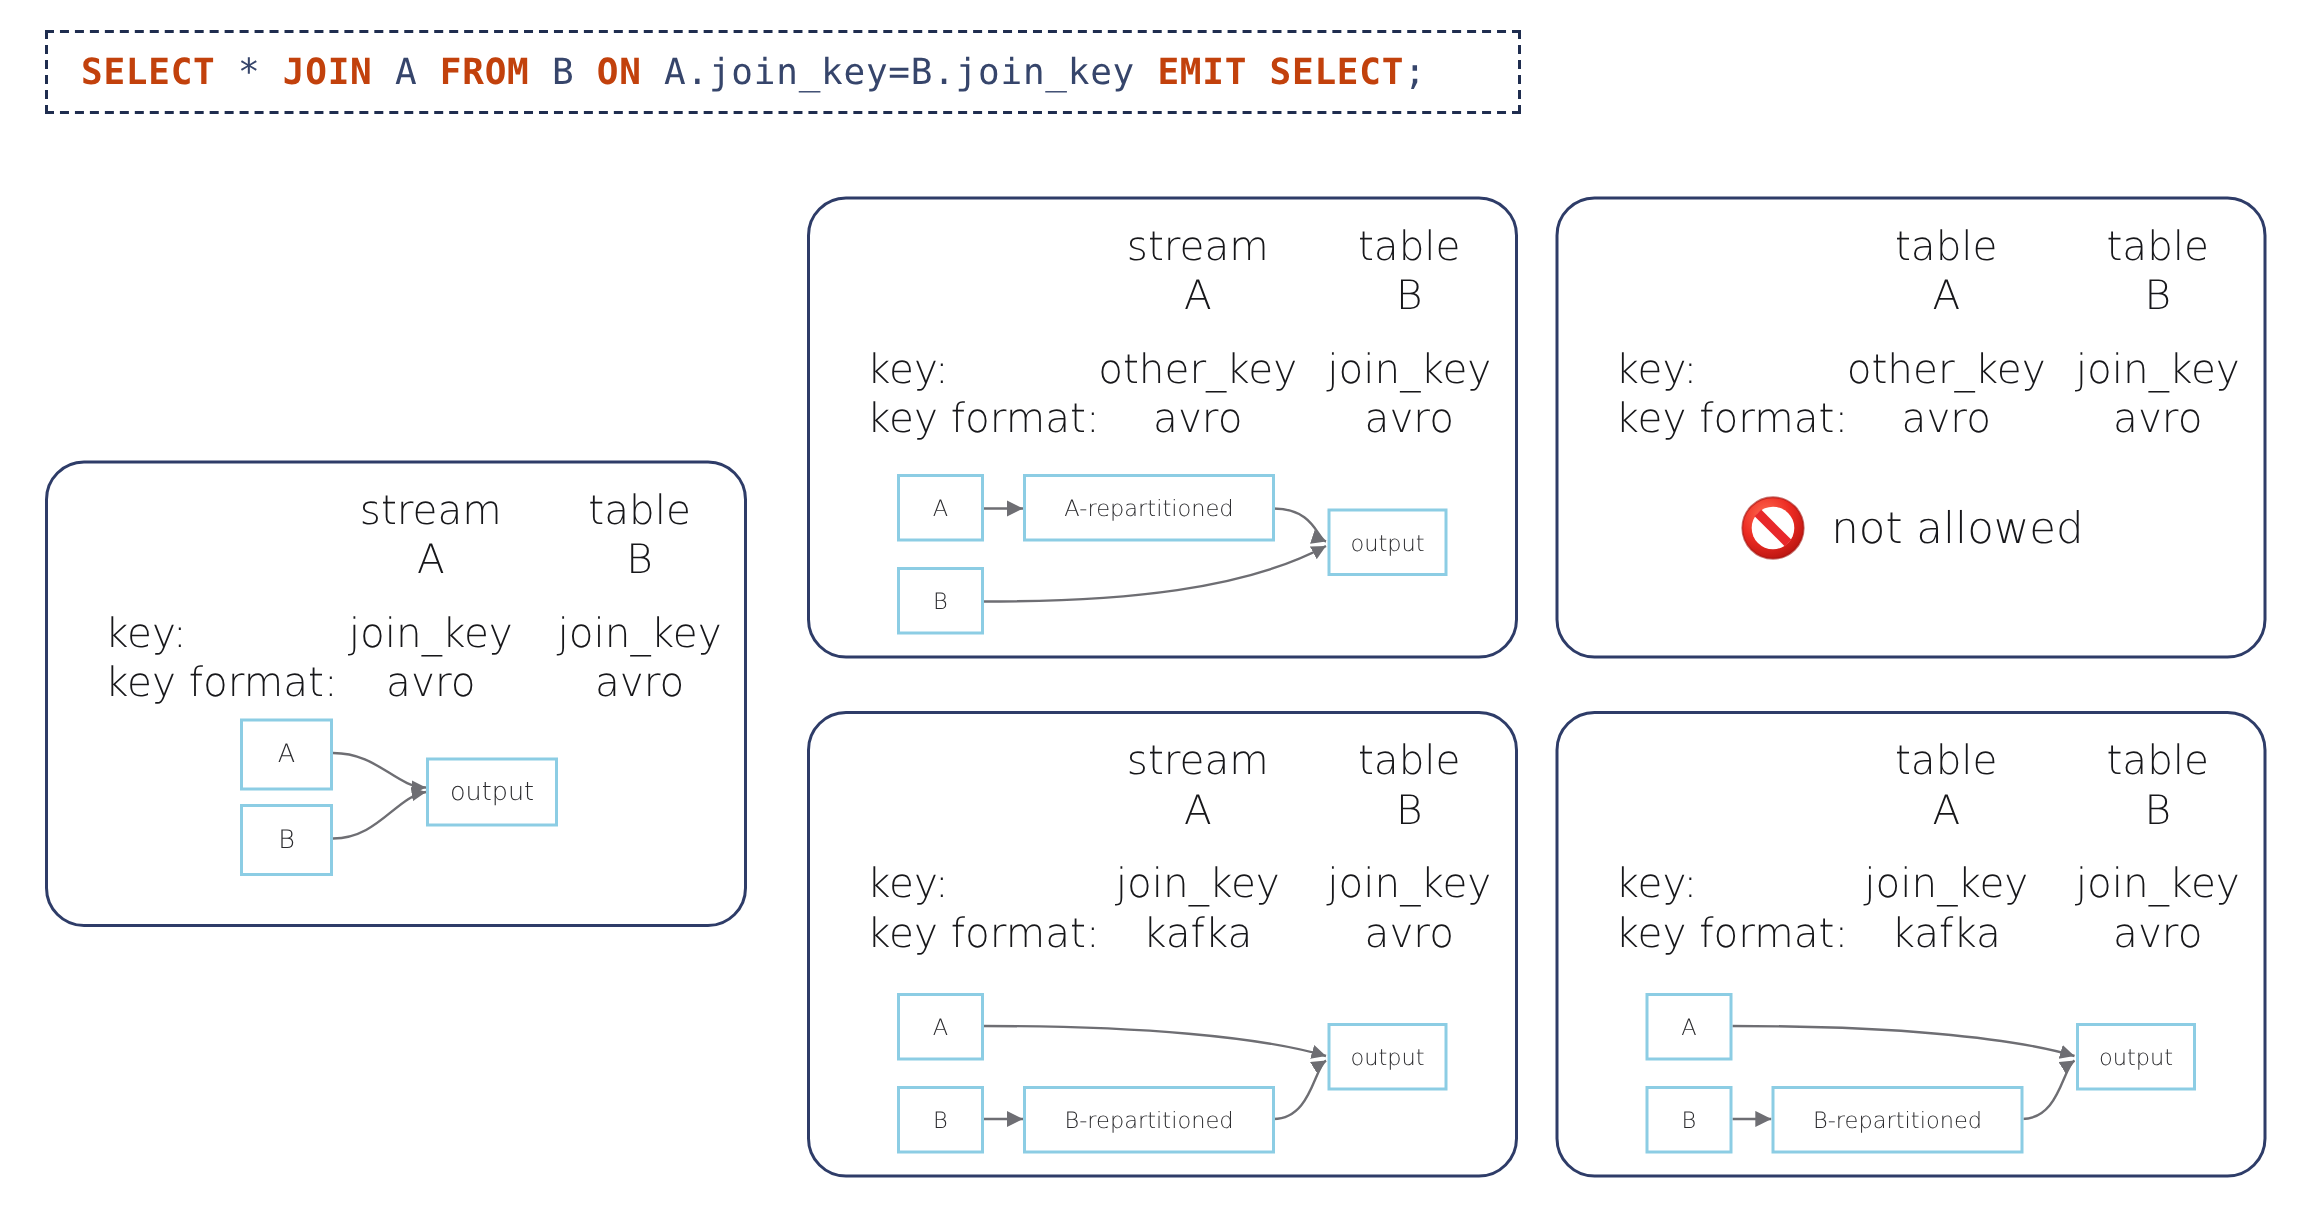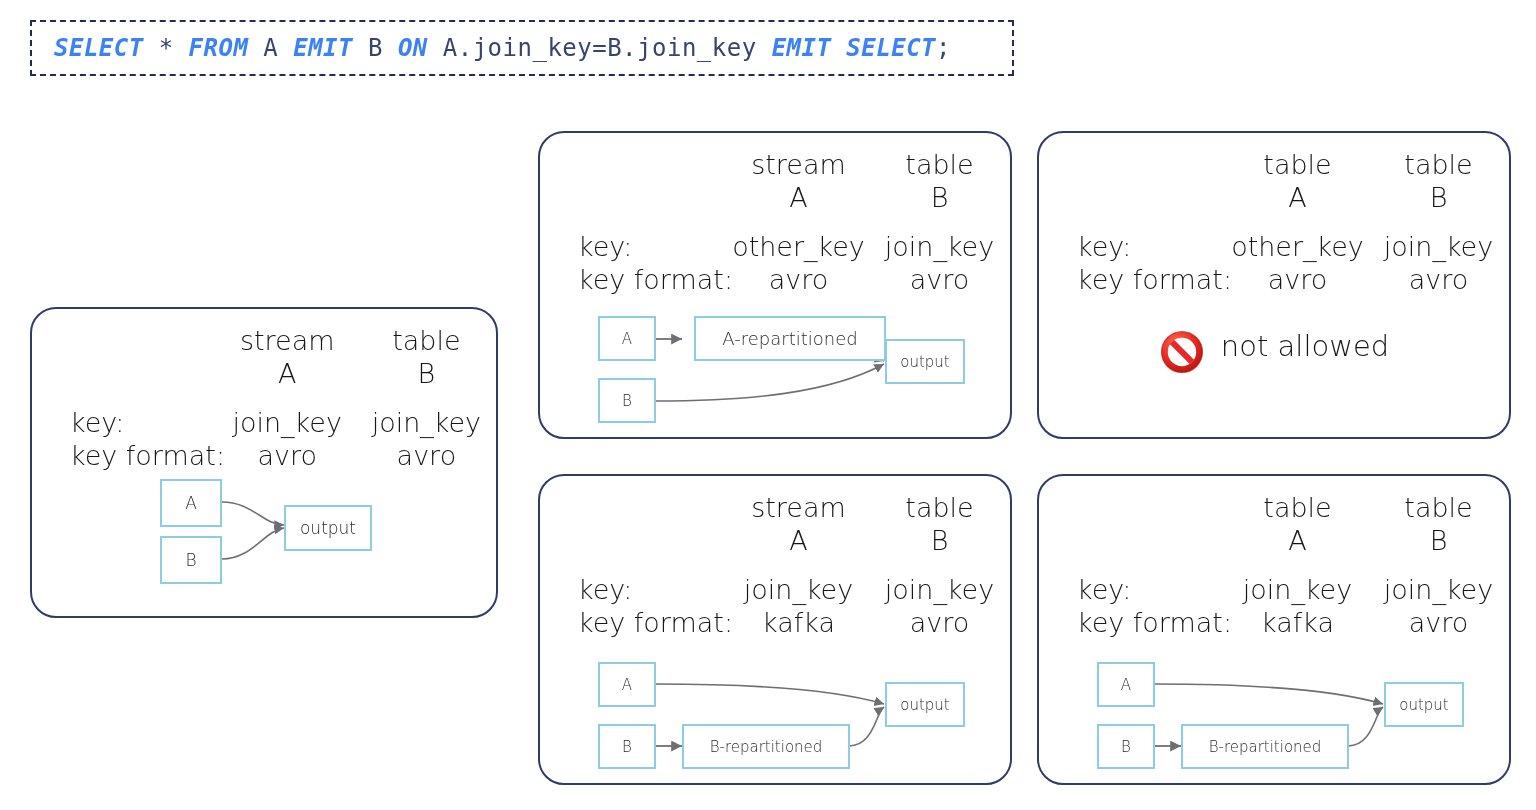--- a/index.html
+++ b/index.html
@@ -28,21 +28,21 @@
     align-items: center;
   }
   .sql-text {
     font-family: "DejaVu Sans Mono", "Liberation Mono", monospace;
     font-size: 24px;
     color: #2c3e66;
     letter-spacing: 0.5px;
     padding-left: 22px;
     white-space: pre;
   }
-  .sql-text .kw { font-weight: bold; color: #3b82f6; font-style: italic; }
+  .sql-text .kw { font-weight: bold; color: #c2410c; }
   .sql-text .pl { font-weight: normal; color: #36456b; }
 
   
   .panel {
     position: absolute;
     box-sizing: border-box;
     border: 2px solid #2e3c68;
     border-radius: 26px;
     background: #ffffff;
   }
@@ -104,21 +104,21 @@
     font-weight: 300;
   }
 
   
   .not-allowed-wrap {
     position: absolute;
     left: 0;
     top: 196px;
     width: 100%;
     display: flex;
-    align-items: flex-start;
+    align-items: center;
     justify-content: center;
     gap: 16px;
   }
   .ban-icon {
     width: 46px;
     height: 46px;
     position: relative;
     flex: 0 0 auto;
   }
   .na-text {
@@ -126,21 +126,21 @@
     color: #17171a;
     font-weight: 300;
   }
 
   svg { display: block; }
 </style>
 </head>
 <body>
 
 <div class="sql-box">
-  <div class="sql-text" id="sql-text"><span class="kw">SELECT</span><span class="pl"> * </span><span class="kw">FROM</span><span class="pl"> A </span><span class="kw">EMIT</span><span class="pl"> B </span><span class="kw">ON</span><span class="pl"> A.join_key=B.join_key </span><span class="kw">EMIT SELECT</span><span class="pl">;</span></div>
+  <div class="sql-text" id="sql-text"><span class="kw">SELECT</span><span class="pl"> * </span><span class="kw">JOIN</span><span class="pl"> A </span><span class="kw">FROM</span><span class="pl"> B </span><span class="kw">ON</span><span class="pl"> A.join_key=B.join_key </span><span class="kw">EMIT SELECT</span><span class="pl">;</span></div>
 </div>
 
 <div class="panel panel-left">
   <div class="info">
     <div class="info-row head-row">
       <div class="lbl"></div>
       <div class="colv">stream</div>
       <div class="colv">table</div>
     </div>
     <div class="info-row head-row">
@@ -207,21 +207,21 @@
       <defs>
         <marker id="ah2" markerWidth="7" markerHeight="7" refX="6" refY="3" orient="auto">
           <path d="M0,0 L6,3 L0,6 z" fill="#6e6e73"></path>
         </marker>
       </defs>
       <path d="M115,206 L142,206" stroke="#6e6e73" stroke-width="1.8" fill="none" marker-end="url(#ah2)"></path>
       <path d="M309,206 C336,206 338,226 344,228" stroke="#6e6e73" stroke-width="1.6" fill="none" marker-end="url(#ah2)"></path>
       <path d="M115,268 C210,268 290,260 344,231" stroke="#6e6e73" stroke-width="1.6" fill="none" marker-end="url(#ah2)"></path>
     </svg>
     <div class="node" style="left:58px; top:183px; width:58px; height:45px; font-size:15px;">A</div>
-    <div class="node" style="left:142px; top:183px; width:192px; height:45px; font-size:18px;margin-left:12px;">A-repartitioned</div>
+    <div class="node" style="left:142px; top:183px; width:168px; height:45px; font-size:15px;">A-repartitioned</div>
     <div class="node" style="left:58px; top:245px; width:58px; height:45px; font-size:15px;">B</div>
     <div class="node" style="left:345px; top:206px; width:80px; height:45px; font-size:15px;">output</div>
   </div>
 </div>
 
 <div class="panel panel-tr">
   <div class="info">
     <div class="info-row head-row">
       <div class="lbl"></div>
       <div class="colv">table</div>

